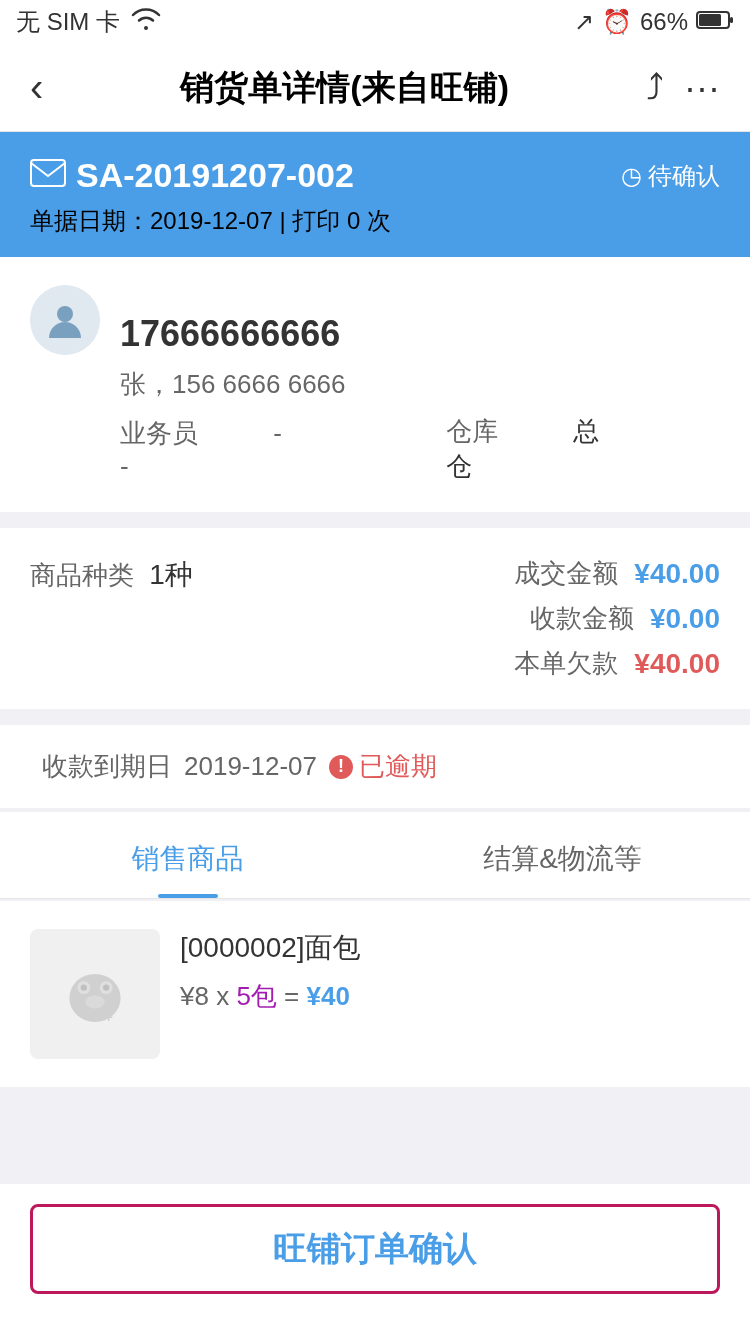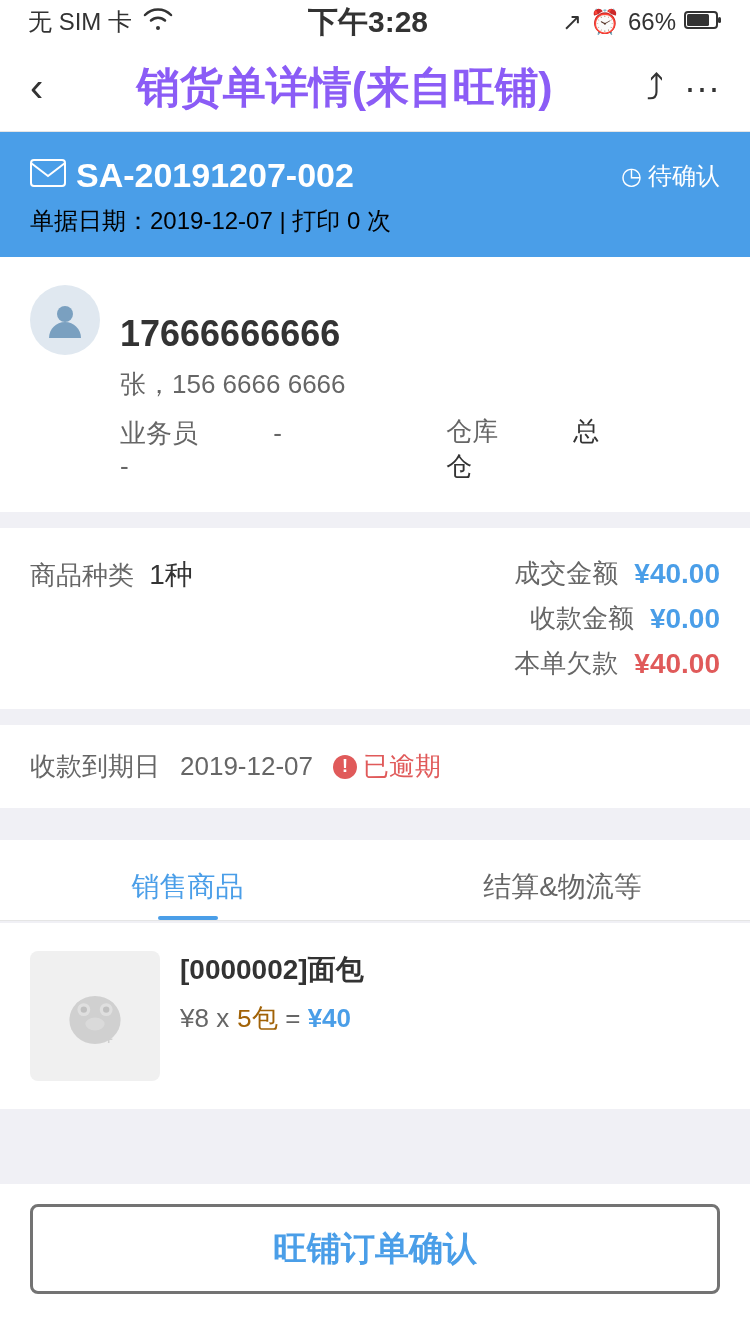--- a/index.html
+++ b/index.html
@@ -13,40 +13,40 @@
       color: #333;
     }
 
     
     .status-bar {
       height: 44px;
       background: #fff;
       display: flex;
       align-items: center;
       justify-content: space-between;
-      padding: 0 28px;
+      padding: 0 16px;
       font-size: 24px;
       font-weight: 500;
     }
     .status-left { display: flex; align-items: center; gap: 10px; }
     .status-center { font-size: 30px; font-weight: 600; }
     .status-right { display: flex; align-items: center; gap: 8px; font-size: 24px; }
 
     
     .nav-bar {
       height: 88px;
       background: #fff;
       display: flex;
       align-items: center;
       justify-content: space-between;
       padding: 0 30px;
       border-bottom: 1px solid #e5e5e5;
     }
     .nav-back { font-size: 40px; color: #333; cursor: pointer; }
-    .nav-title { font-size: 43px; font-weight: 600; color: #8b5cf6; }
+    .nav-title { font-size: 34px; font-weight: 600; color: #000000; }
     .nav-actions { display: flex; align-items: center; gap: 20px; }
     .nav-icon { font-size: 36px; color: #333; }
 
     
     .order-header {
       background: #4A9EE8;
       padding: 24px 30px 20px;
       margin-bottom: 0;
     }
     .order-header-top {
@@ -140,27 +140,27 @@
       margin-bottom: 10px;
     }
     .summary-row:last-child { margin-bottom: 0; }
     .summary-label { color: #666; }
     .summary-amount-blue { color: #4A9EE8; font-size: 28px; font-weight: 600; }
     .summary-amount-red { color: #e05a5a; font-size: 28px; font-weight: 600; }
 
     
     .due-card {
       background: #fff;
-      padding: 24px 30px;
-      margin-bottom: 32px;
+      padding: 24px 42px;
+      margin-bottom: 4px;
       font-size: 26px;
       color: #666;
       display: flex;
       align-items: center;
-      gap: 20px;
+      gap: 12px;
     }
     .overdue-badge {
       display: flex;
       align-items: center;
       gap: 6px;
       color: #e05a5a;
       font-size: 26px;
     }
     .overdue-dot {
       width: 24px;
@@ -180,21 +180,21 @@
       background: #fff;
       margin-bottom: 0;
     }
     .tabs {
       display: flex;
       border-bottom: 1px solid #e5e5e5;
     }
     .tab {
       flex: 1;
       text-align: center;
-      padding: 28px 0 14px;
+      padding: 28px 0 20px;
       font-size: 28px;
       color: #666;
       cursor: pointer;
       position: relative;
     }
     .tab.active {
       color: #4A9EE8;
     }
     .tab.active::after {
       content: '';
@@ -222,47 +222,47 @@
       height: 130px;
       background: #f0f0f0;
       border-radius: 8px;
       display: flex;
       align-items: center;
       justify-content: center;
       flex-shrink: 0;
       overflow: hidden;
     }
     .product-info { flex: 1; }
-    .product-name { font-size: 28px; color: #333; font-weight: 700; margin-bottom: 12px; }
+    .product-name { font-size: 28px; color: #333; font-weight: 400; margin-bottom: 12px; }
     .product-price {
       font-size: 26px;
       color: #666;
     }
-    .product-price .qty { color: #a16207; font-family: Liberation Mono, monospace; }
+    .product-price .qty { color: #a21caf; }
     .product-price .total { color: #4A9EE8; font-weight: 600; }
 
     
     .content-area {
       min-height: 200px;
       background: #f0f0f5;
     }
 
     
     .bottom-bar {
       position: fixed;
       bottom: 0;
       left: 0;
       width: 750px;
       background: #fff;
       padding: 20px 30px 40px;
     }
     .confirm-btn {
       width: 100%;
       height: 90px;
-      border: 3px solid #737373;
+      border: 3px solid #be185d;
       border-radius: 8px;
       background: #fff;
       color: #4A9EE8;
       font-size: 34px;
       font-weight: 600;
       cursor: pointer;
       display: flex;
       align-items: center;
       justify-content: center;
     }
@@ -281,21 +281,20 @@
   <div class="status-left">
     <span>无 SIM 卡</span>
     <span>
       <svg width="32" height="24" viewBox="0 0 32 24" fill="none">
         <path d="M16 19a2 2 0 110 4 2 2 0 010-4z" fill="#333"></path>
         <path d="M9 13.5a10 10 0 0114 0" stroke="#333" stroke-width="2.5" fill="none" stroke-linecap="round"></path>
         <path d="M3 8a18 18 0 0126 0" stroke="#333" stroke-width="2.5" fill="none" stroke-linecap="round"></path>
       </svg>
     </span>
   </div>
-  <div class="status-center">下午3:28</div>
   <div class="status-right">
     <span>↗</span>
     <span>⏰</span>
     <span>66%</span>
     <span>
       <svg width="38" height="20" viewBox="0 0 38 20">
         <rect x="1" y="2" width="32" height="16" rx="3" stroke="#333" stroke-width="2" fill="none"></rect>
         <rect x="3" y="4" width="22" height="12" rx="1.5" fill="#333"></rect>
         <rect x="34" y="7" width="3" height="6" rx="1.5" fill="#333"></rect>
       </svg>

